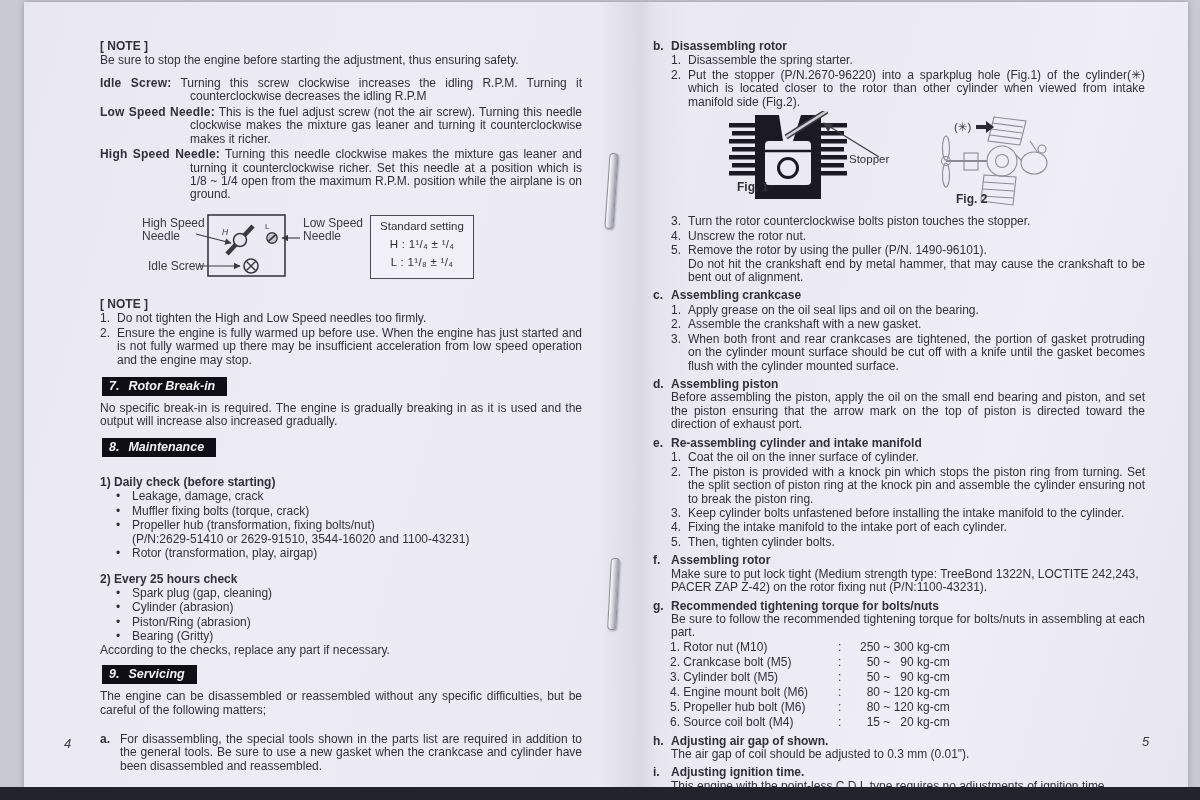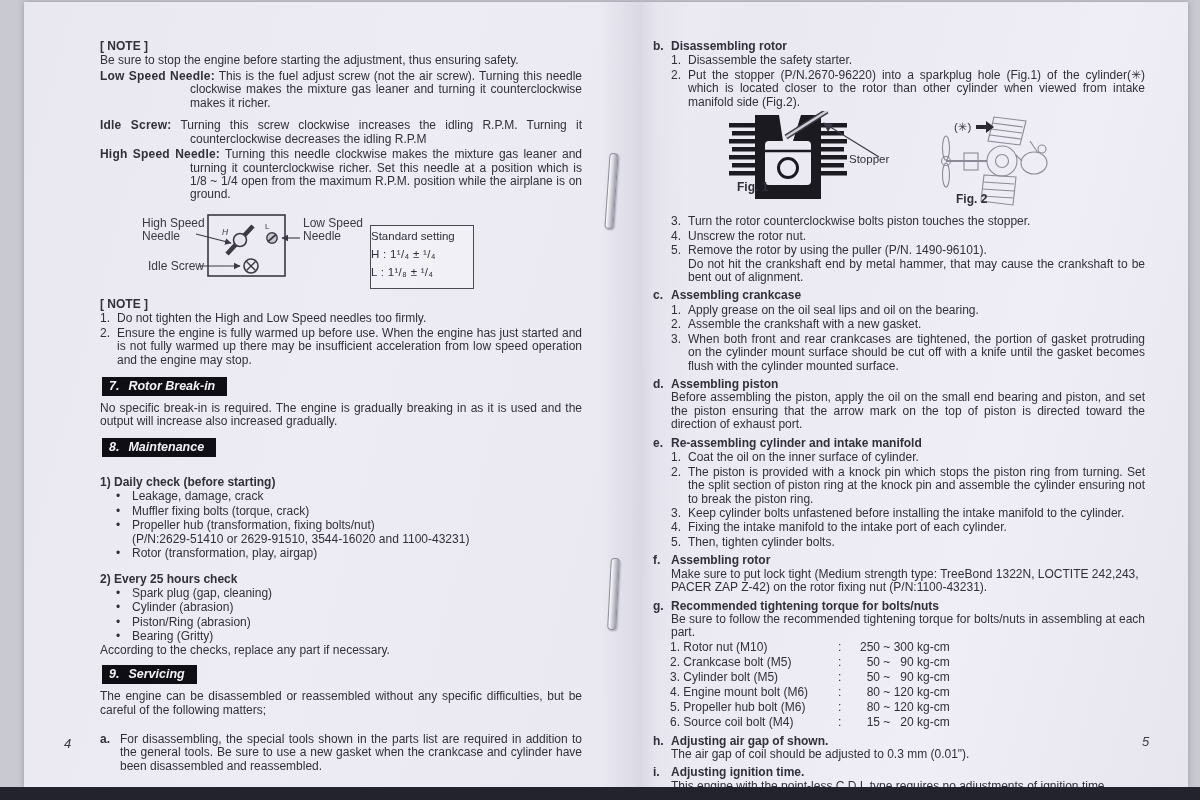--- a/index.html
+++ b/index.html
@@ -53,23 +53,23 @@
   .lsec-body .nitem .n{flex:0 0 17px;}
   .cont{padding-left:17px;}
   .torque{padding-left:17px;}
   .trow{display:flex;margin-top:1.5px;}
   .trow .tp{flex:0 0 168px;}
   .trow .tc{flex:0 0 22px;}
   .trow .tv{white-space:pre;}
   .diagram{position:relative;height:80px;margin-top:8px;}
   .dlabel{position:absolute;font-size:12px;color:#3a3a44;}
   .std-box{
-    position:absolute;left:270px;top:15px;width:102px;height:62px;
+    position:absolute;left:270px;top:5px;width:102px;height:62px;
     border:1.5px solid #4a4a55;background:rgba(255,255,255,.25);
-    font-size:11.5px;
+    text-align:center;font-size:11.5px;
   }
   .std-box .st{margin-top:4px;}
   .std-box .sv{margin-top:5px;letter-spacing:.3px;}
   .figures{position:relative;height:100px;margin:2px 0 4px 0;}
   .figcap{position:absolute;font-weight:bold;font-size:12px;}
   .pagenum{position:absolute;font-style:italic;font-size:13px;color:#3a3a46;}
   .anno{position:absolute;font-size:11.5px;}
 </style>
 </head>
 <body>
@@ -77,25 +77,25 @@
 <div class="sheet">
   <div class="fold"></div>
   <div class="staple" style="left:583px;top:151px;height:74px;transform:rotate(4deg);"></div>
   <div class="staple" style="left:585px;top:556px;height:70px;transform:rotate(3deg);"></div>
 
   <div class="col col-left" style="top:38px;left:76px;">
 
     <div class="note-label">[ NOTE ]</div>
     <div>Be sure to stop the engine before starting the adjustment, thus ensuring safety.</div>
 
+    <div class="hang just">
+      <span class="term">Idle Screw:</span><span> Turning this screw clockwise increases the idling R.P.M.  Turning it counterclockwise decreases the idling R.P.M</span>
+    </div>
     <div class="hang just" style="margin-top:2px;">
       <span class="term">Low Speed Needle:</span><span> This is the fuel adjust screw (not the air screw). Turning this needle clockwise makes the mixture gas leaner and turning it counterclockwise makes it richer.</span>
-    </div>
-    <div class="hang just">
-      <span class="term">Idle Screw:</span><span> Turning this screw clockwise increases the idling R.P.M.  Turning it counterclockwise decreases the idling R.P.M</span>
     </div>
     <div class="hang just" style="margin-top:2px;">
       <span class="term">High Speed Needle:</span><span> Turning this needle clockwise makes the mixture gas leaner and turning it counterclockwise richer. Set this needle at a position which is 1/8 ~ 1/4 open from the maximum R.P.M. position while the airplane is on ground.</span>
     </div>
 
     <div class="diagram">
       <svg width="270" height="80" viewBox="0 0 270 80">
         <defs>
           <marker id="ah" markerWidth="7" markerHeight="7" refX="5.5" refY="3" orient="auto">
             <path d="M0,0 L6,3 L0,6 Z" fill="#3a3a44"></path>
@@ -212,21 +212,21 @@
   <div class="col col-right" style="top:38px;left:629px;">
 
     <div class="lsec" style="margin-top:0;">
       <div class="lsec-head">
         <span class="letter">b.</span>
         <span>Disassembling rotor</span>
       </div>
       <div class="lsec-body">
         <div class="nitem">
           <span class="n">1.</span>
-          <span class="t">Disassemble the safety starter.</span>
+          <span class="t">Disassemble the spring starter.</span>
         </div>
         <div class="nitem just">
           <span class="n">2.</span>
           <span class="t">Put the stopper (P/N.2670-96220) into a sparkplug hole (Fig.1) of the cylinder(✳) which is located closer to the rotor than other cylinder when viewed from intake manifold side (Fig.2).</span>
         </div>
 
         <div class="figures">
 
           <svg style="position:absolute;left:58px;top:0;" width="118" height="88" viewBox="0 0 118 88">
             <g fill="#1a1a20">

